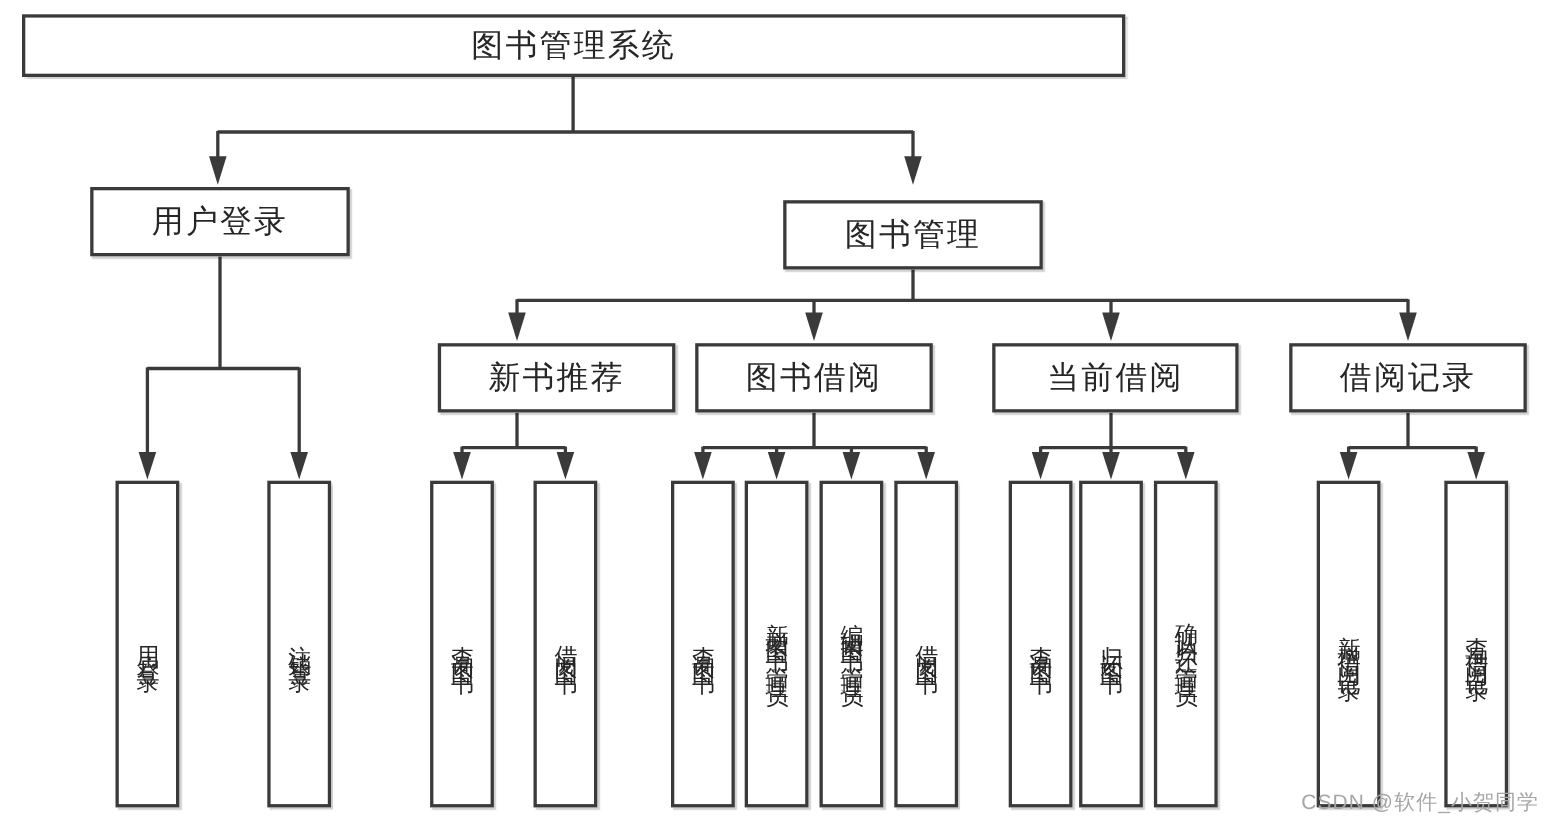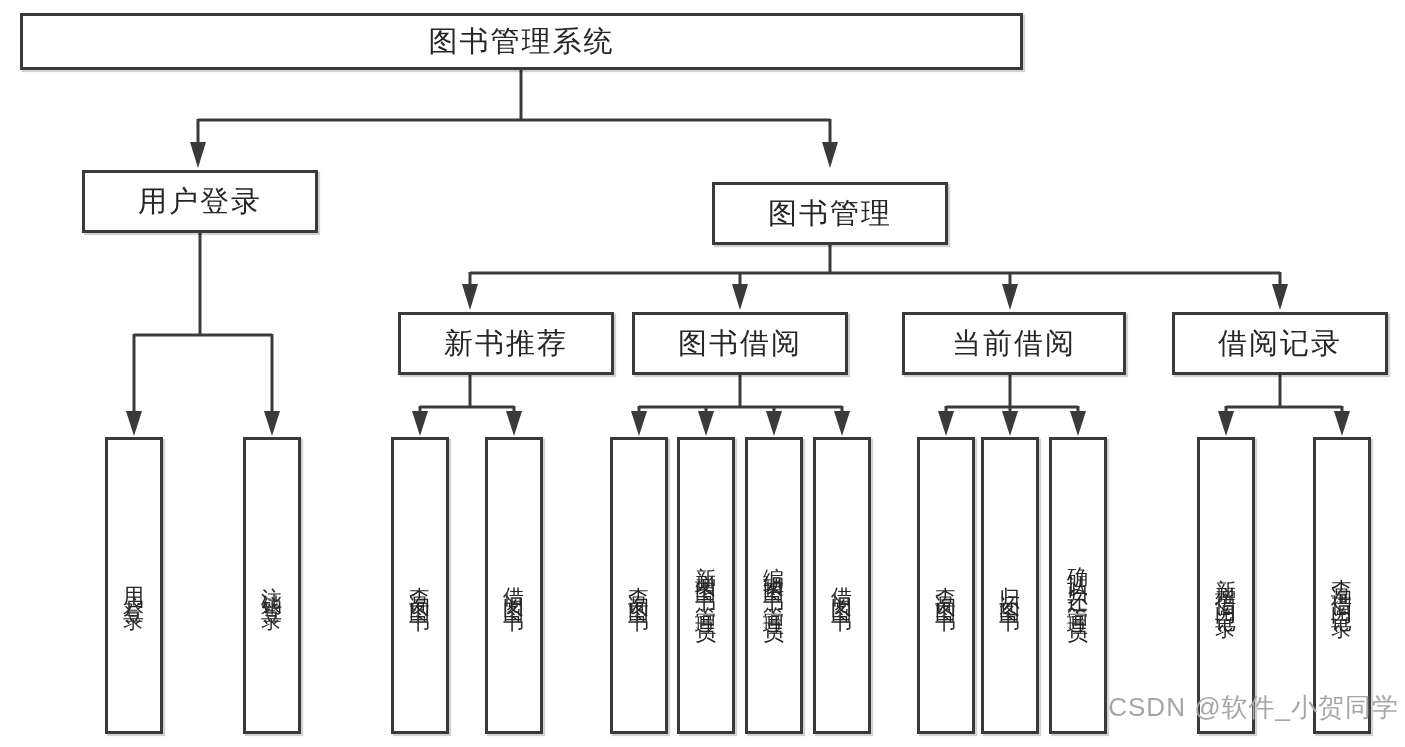--- a/index.html
+++ b/index.html
@@ -52,22 +52,22 @@
     font-size:21px;
     letter-spacing:8px;
     line-height:1;
     top:437px;
     width:58px;
     height:297px;
   }
   .watermark{
     position:absolute;
     right:6px;
-    bottom:22px;
-    font-size:26px;
+    bottom:5px;
+    font-size:19px;
     color:var(--watermark-text);
     letter-spacing:1px;
     z-index:3;
     white-space:nowrap;
   }
 </style>
 </head>
 <body>
 
 <div class="canvas">

